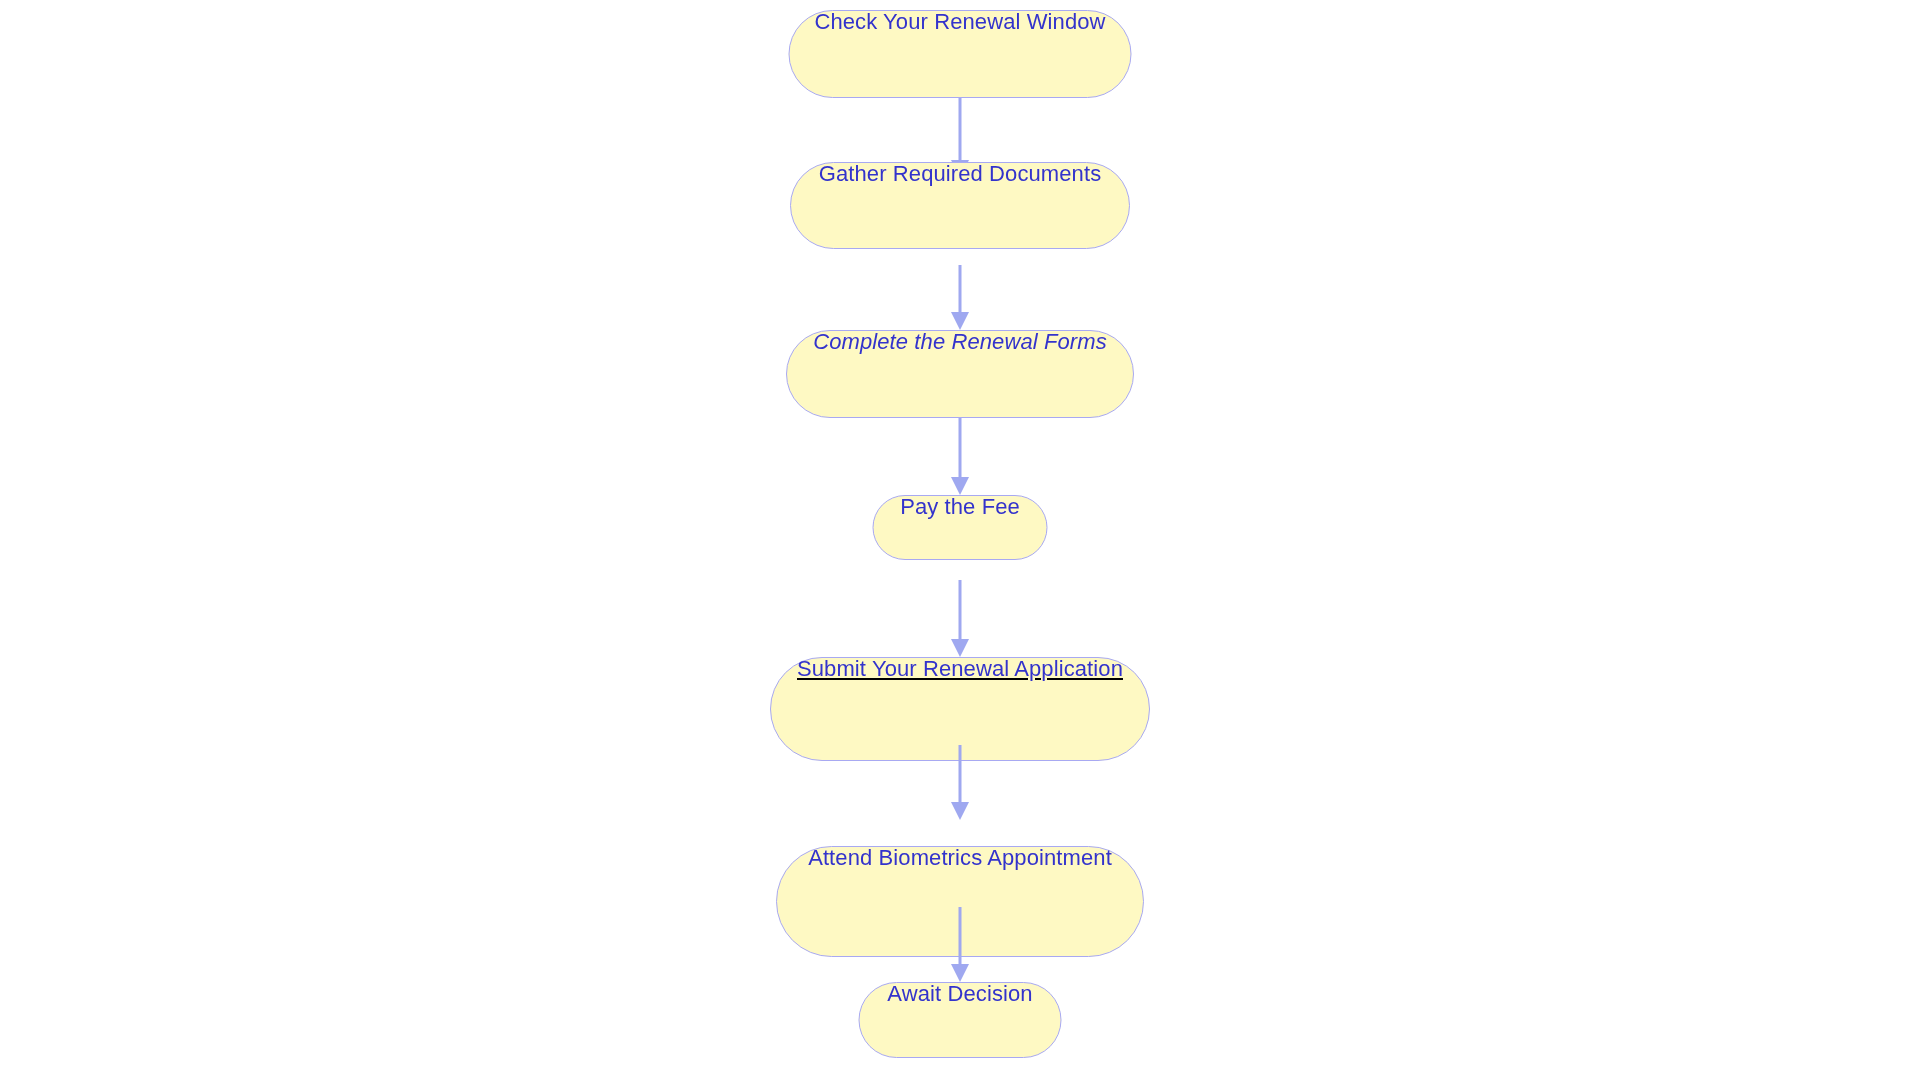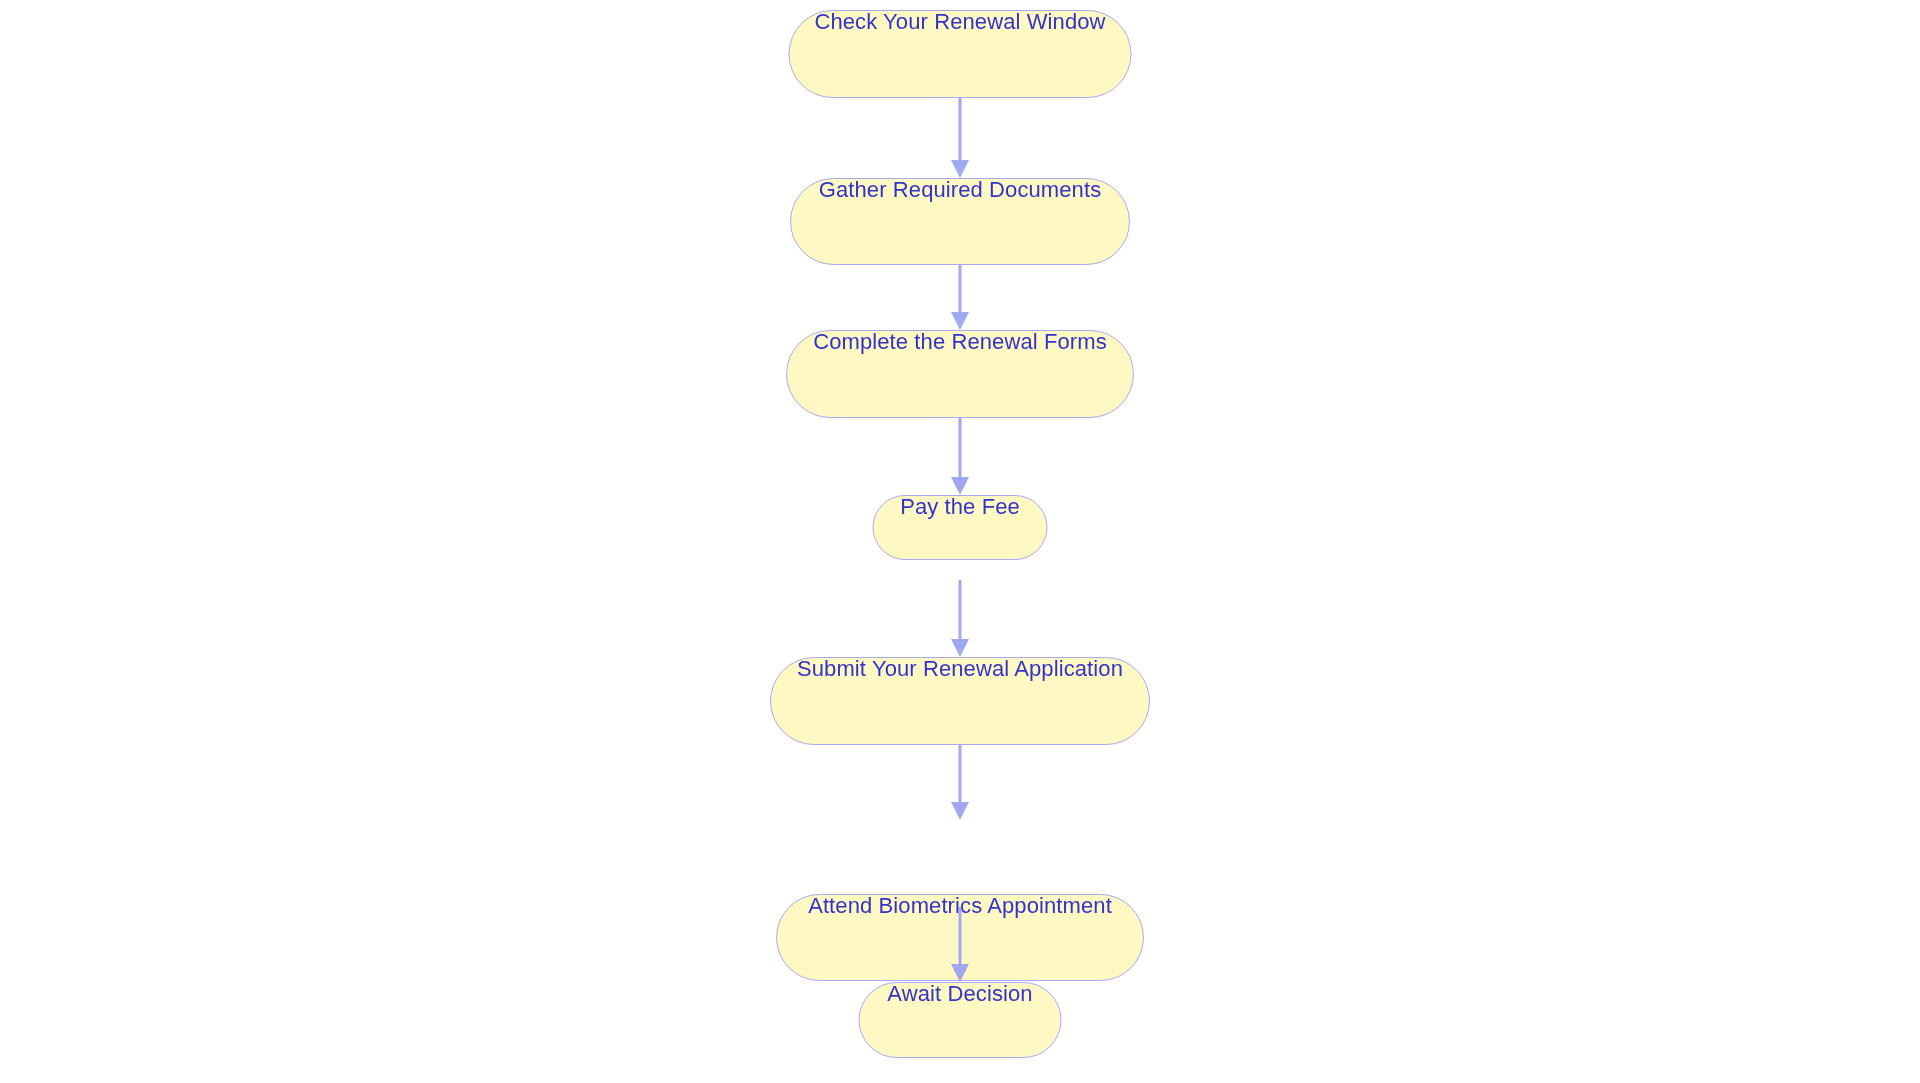--- a/index.html
+++ b/index.html
@@ -42,25 +42,25 @@
     font-weight: 400;
     letter-spacing: 0.1px;
     line-height: 1;
     white-space: nowrap;
     text-align: center;
     user-select: none;
   }
 
   
   .node-1 { top: 10px;  width: 343px; height: 88px; }
-  .node-2 { top: 178px; width: 340px; height: 87px; }
-  .node-3 { top: 330px; width: 348px; height: 88px; }
+  .node-2 { top: 162px; width: 340px; height: 87px; }
+  .node-3 { top: 330px; width: 348px; height: 88px; font-style: italic; }
   .node-4 { top: 495px; width: 175px; height: 65px; }
-  .node-5 { top: 657px; width: 380px; height: 88px; }
-  .node-6 { top: 846px; width: 368px; height: 87px; margin-top: 48px; }
+  .node-5 { top: 657px; width: 380px; height: 104px; text-decoration: underline; }
+  .node-6 { top: 846px; width: 368px; height: 111px; }
   .node-7 { top: 982px; width: 203px; height: 76px; }
 
   
   .flow-connector {
     position: absolute;
     left: 50%;
     transform: translateX(-50%);
     width: 20px;
     pointer-events: none;
   }

